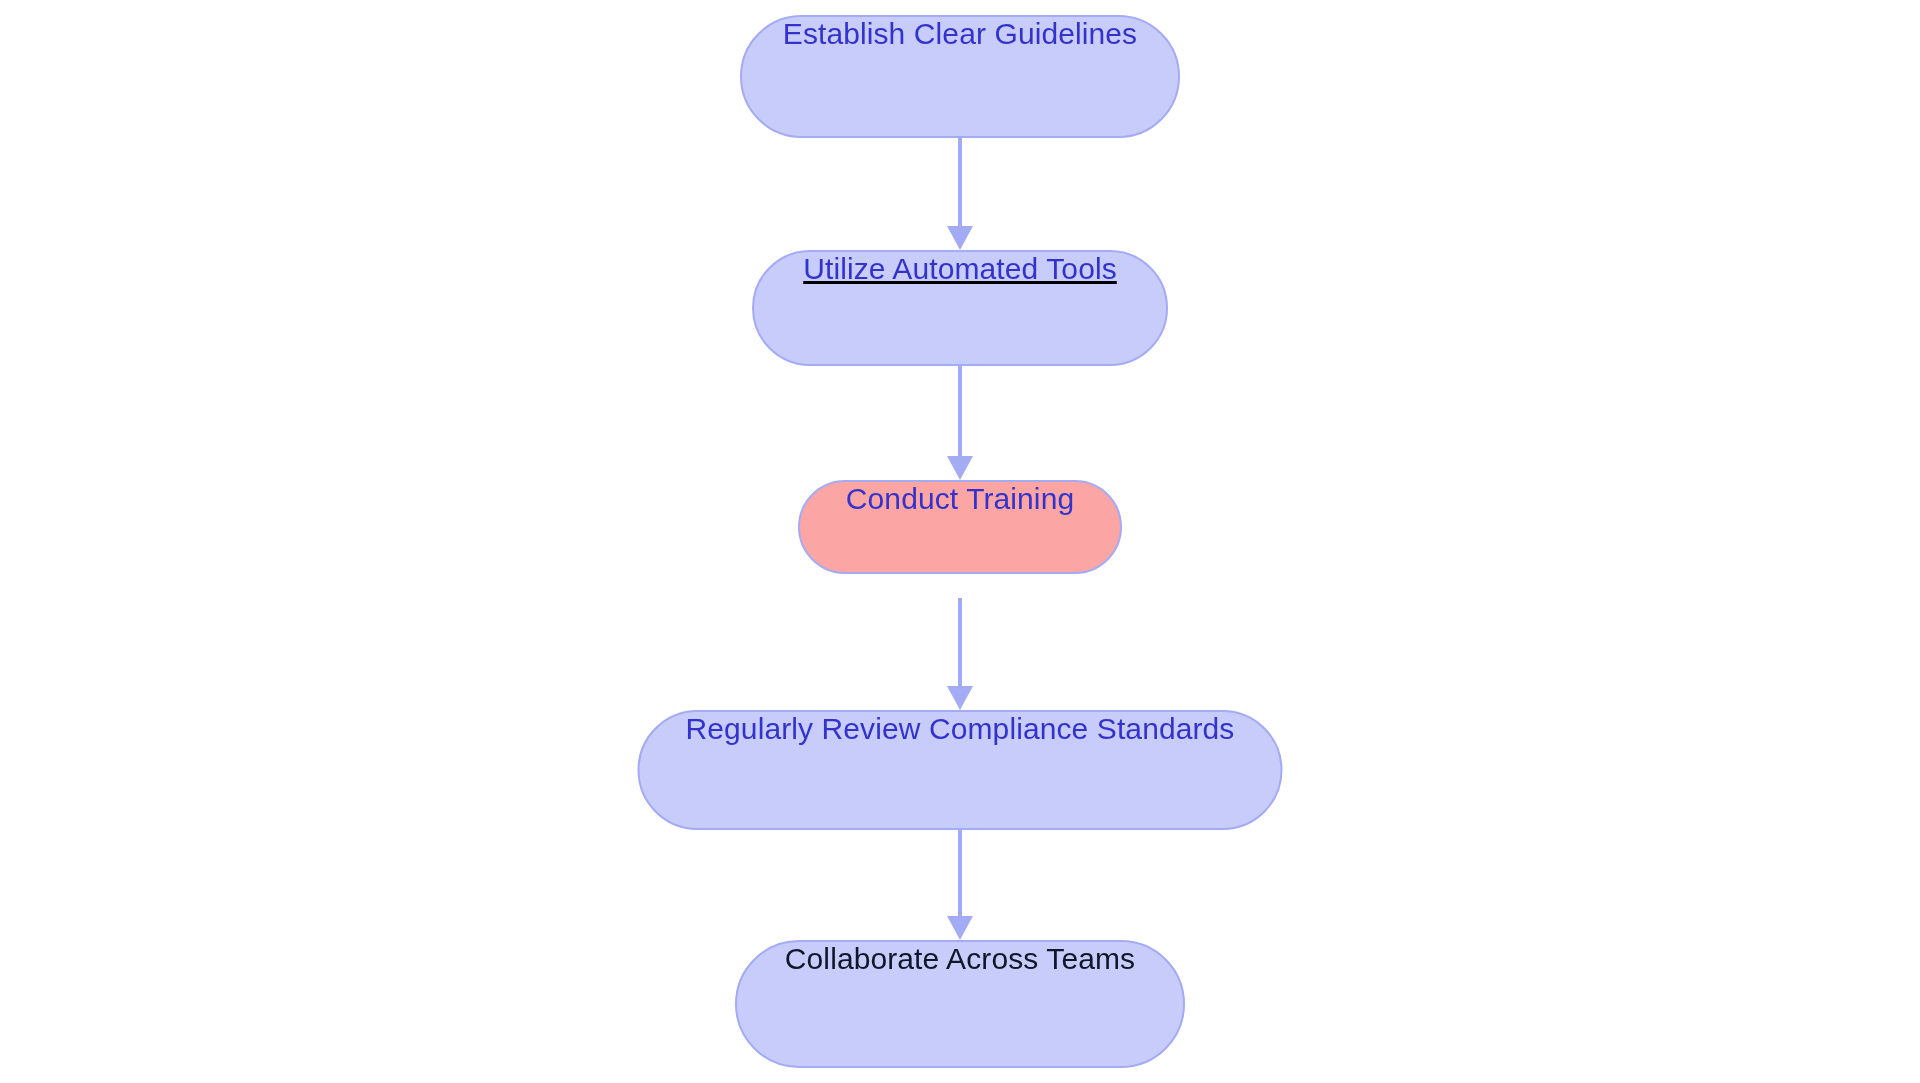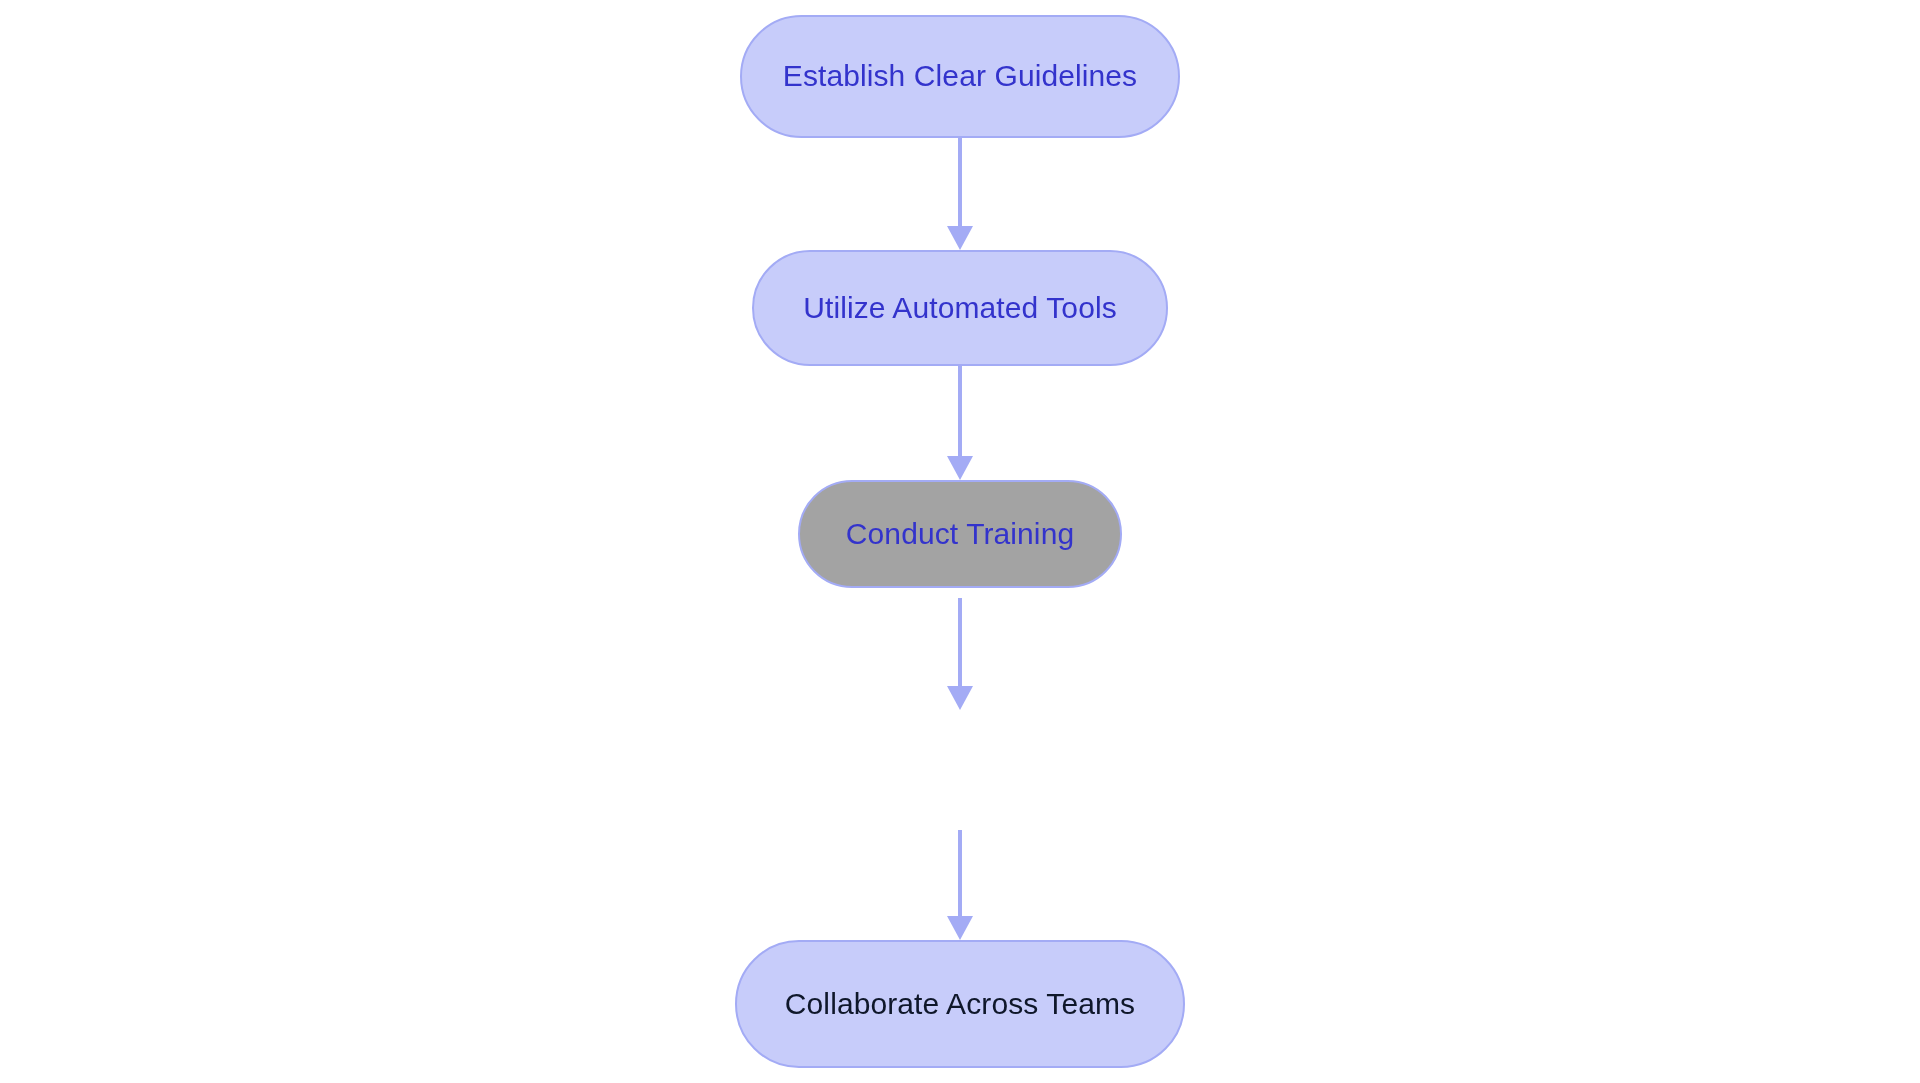--- a/index.html
+++ b/index.html
@@ -15,21 +15,20 @@
     position: relative;
     width: 1920px;
     height: 1083px;
     background: #ffffff;
     overflow: hidden;
   }
   .flow-node {
     position: absolute;
     box-sizing: border-box;
     display: flex;
-    align-items: center;
     justify-content: center;
     background: #c7ccfa;
     border: 2px solid #a3abf5;
     border-radius: 999px;
     transform: translateX(-50%);
     left: 960px;
   }
   .flow-node-label {
     color: #3333cc;
     font-family: "Liberation Sans", sans-serif;
@@ -72,38 +71,41 @@
 
   <div class="flow-node" style="left: 960px; top: 15px; width: 440px; height: 123px; background: rgb(199, 204, 250); border-color: rgb(163, 171, 245);">
     <span class="flow-node-label" style="color: rgb(51, 51, 204);">Establish Clear Guidelines</span>
   </div>
 
   <div class="flow-arrow" style="top: 138px; height: 112px;">
     <div class="flow-arrow-stem" style="background: rgb(163, 171, 245);"></div>
     <div class="flow-arrow-head" style="border-top-color: rgb(163, 171, 245);"></div>
   </div>
 
-  <div class="flow-node" style="left: 960px; top: 250px; width: 416px; height: 116px; background: rgb(199, 204, 250); border-color: rgb(163, 171, 245);">
+  <div class="flow-node" style="left: 960px; top: 250px; width: 416px; height: 116px; background: rgb(199, 204, 250); border-color: rgb(163, 171, 245); text-decoration: underline;">
     <span class="flow-node-label" style="color: rgb(51, 51, 204);">Utilize Automated Tools</span>
   </div>
 
   <div class="flow-arrow" style="top: 366px; height: 114px;">
     <div class="flow-arrow-stem" style="background: rgb(163, 171, 245);"></div>
     <div class="flow-arrow-head" style="border-top-color: rgb(163, 171, 245);"></div>
   </div>
 
-  <div class="flow-node" style="left: 960px; top: 480px; width: 324px; height: 108px; background: #a3a3a3; border-color: rgb(163, 171, 245);">
+  <div class="flow-node" style="left: 960px; top: 480px; width: 324px; height: 94px; background: #fca5a5; border-color: rgb(163, 171, 245);">
     <span class="flow-node-label" style="color: rgb(51, 51, 204);">Conduct Training</span>
   </div>
 
   <div class="flow-arrow" style="top: 598px; height: 112px;">
     <div class="flow-arrow-stem" style="background: rgb(163, 171, 245);"></div>
     <div class="flow-arrow-head" style="border-top-color: rgb(163, 171, 245);"></div>
   </div>
 
+  <div class="flow-node" style="left: 960px; top: 710px; width: 645px; height: 120px; background: rgb(199, 204, 250); border-color: rgb(163, 171, 245);">
+    <span class="flow-node-label" style="color: rgb(51, 51, 204);">Regularly Review Compliance Standards</span>
+  </div>
 
   <div class="flow-arrow" style="top: 830px; height: 110px;">
     <div class="flow-arrow-stem" style="background: rgb(163, 171, 245);"></div>
     <div class="flow-arrow-head" style="border-top-color: rgb(163, 171, 245);"></div>
   </div>
 
   <div class="flow-node" style="left: 960px; top: 940px; width: 450px; height: 128px; background: rgb(199, 204, 250); border-color: rgb(163, 171, 245);">
     <span class="flow-node-label" style="color: #0f172a;">Collaborate Across Teams</span>
   </div>
 

